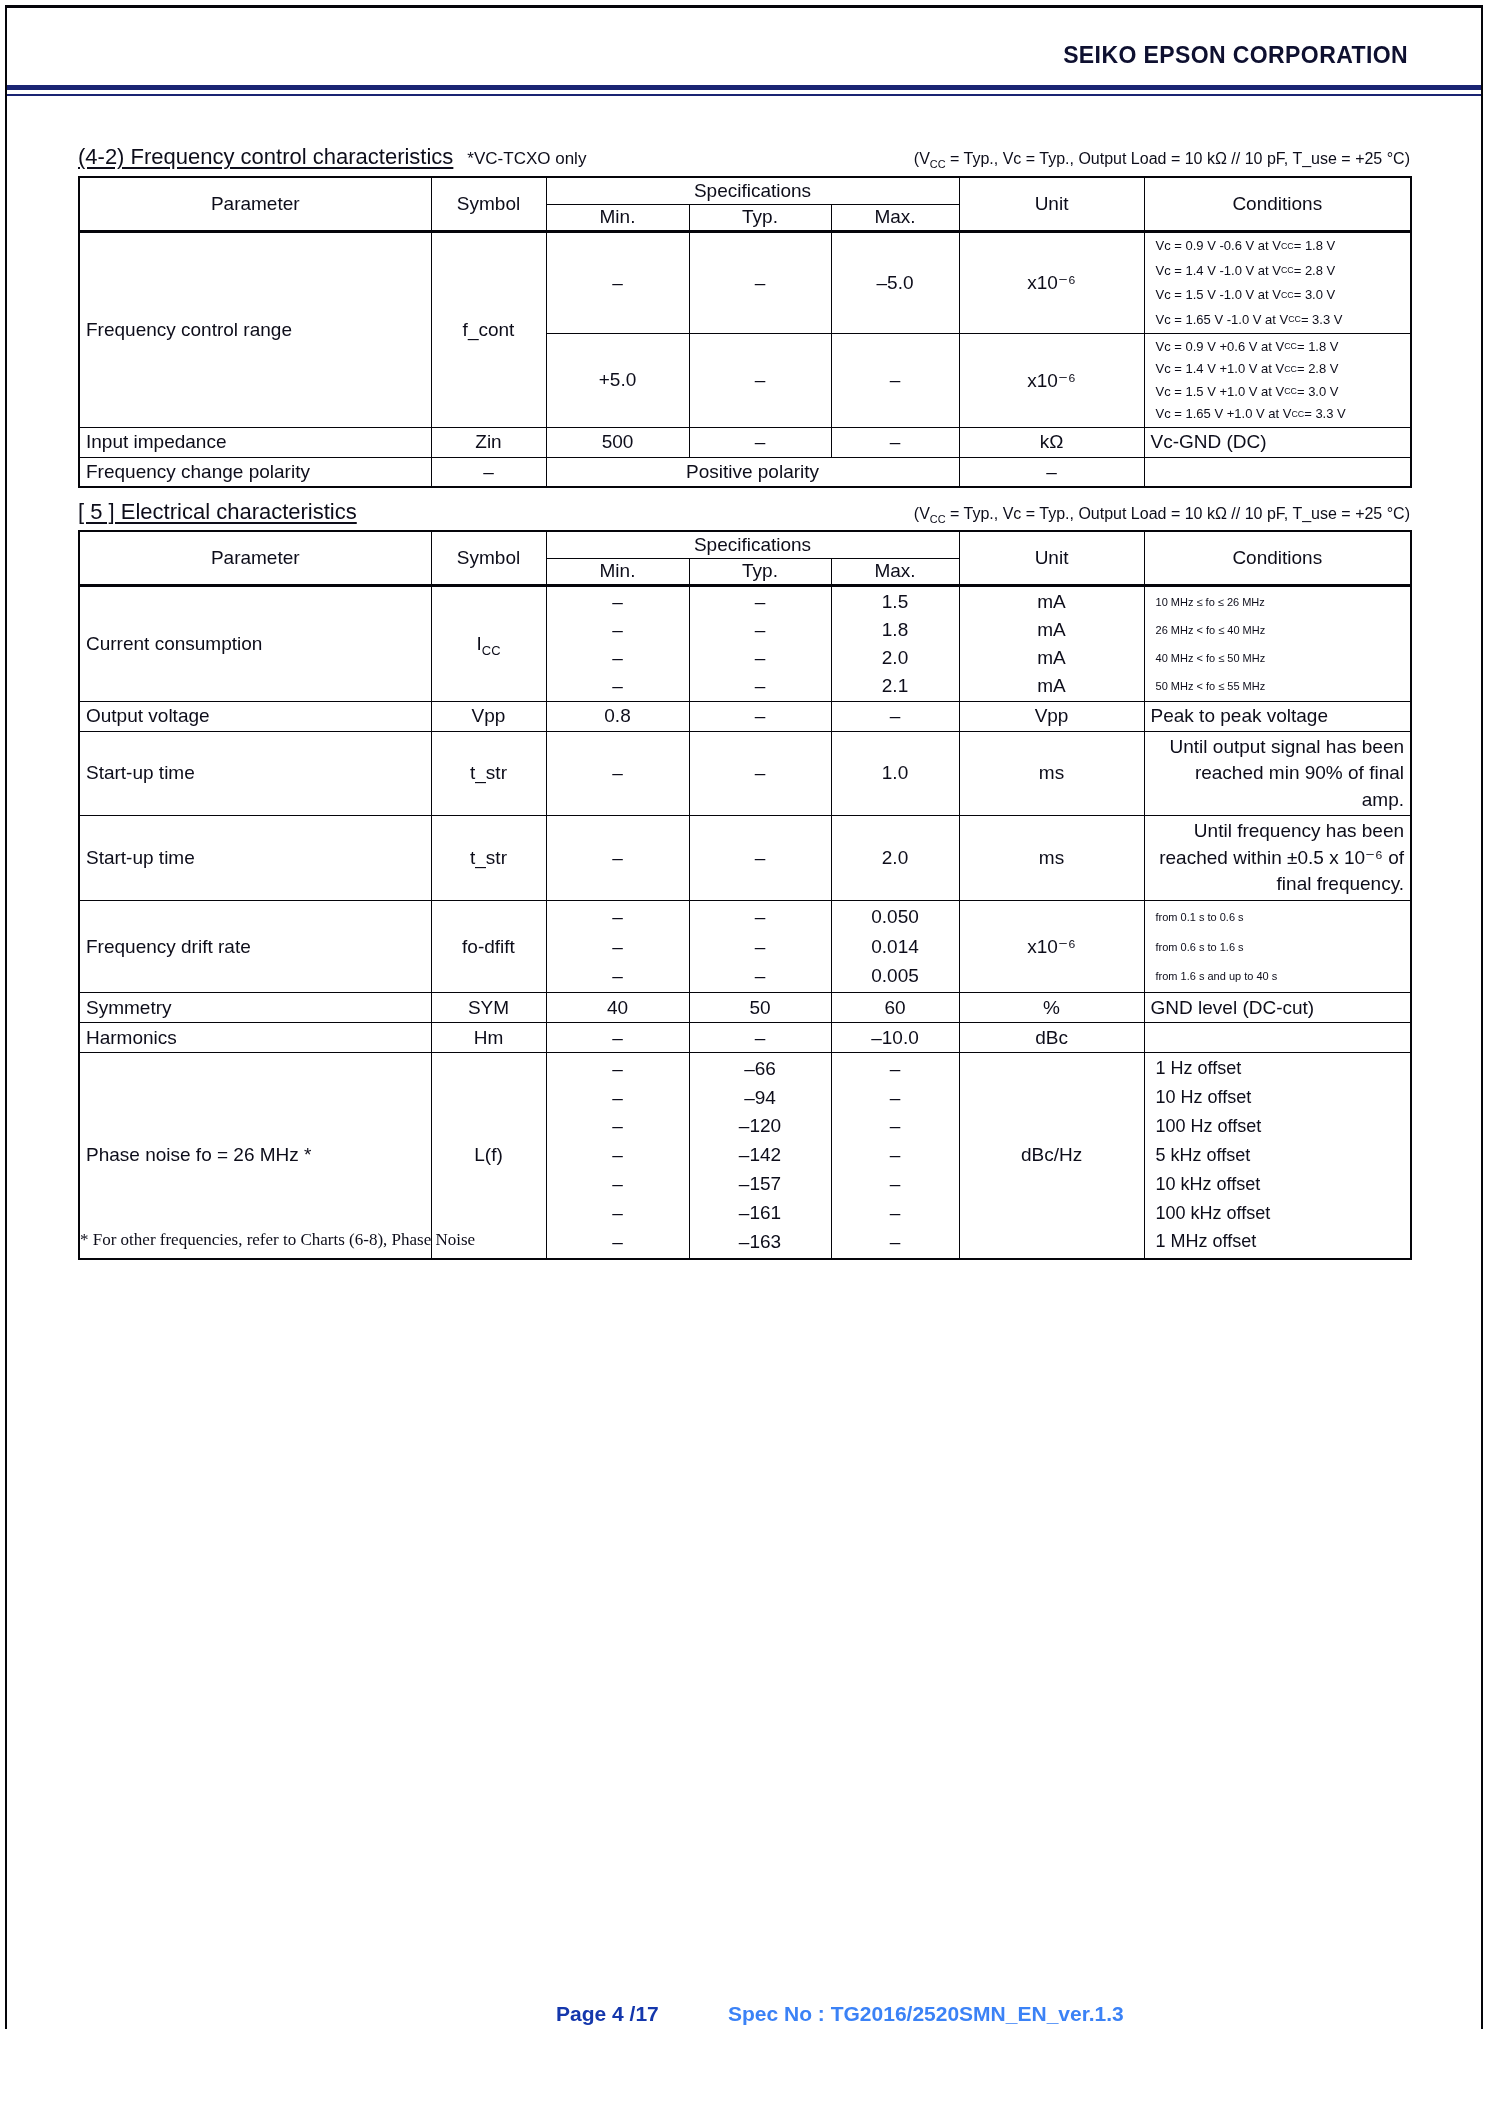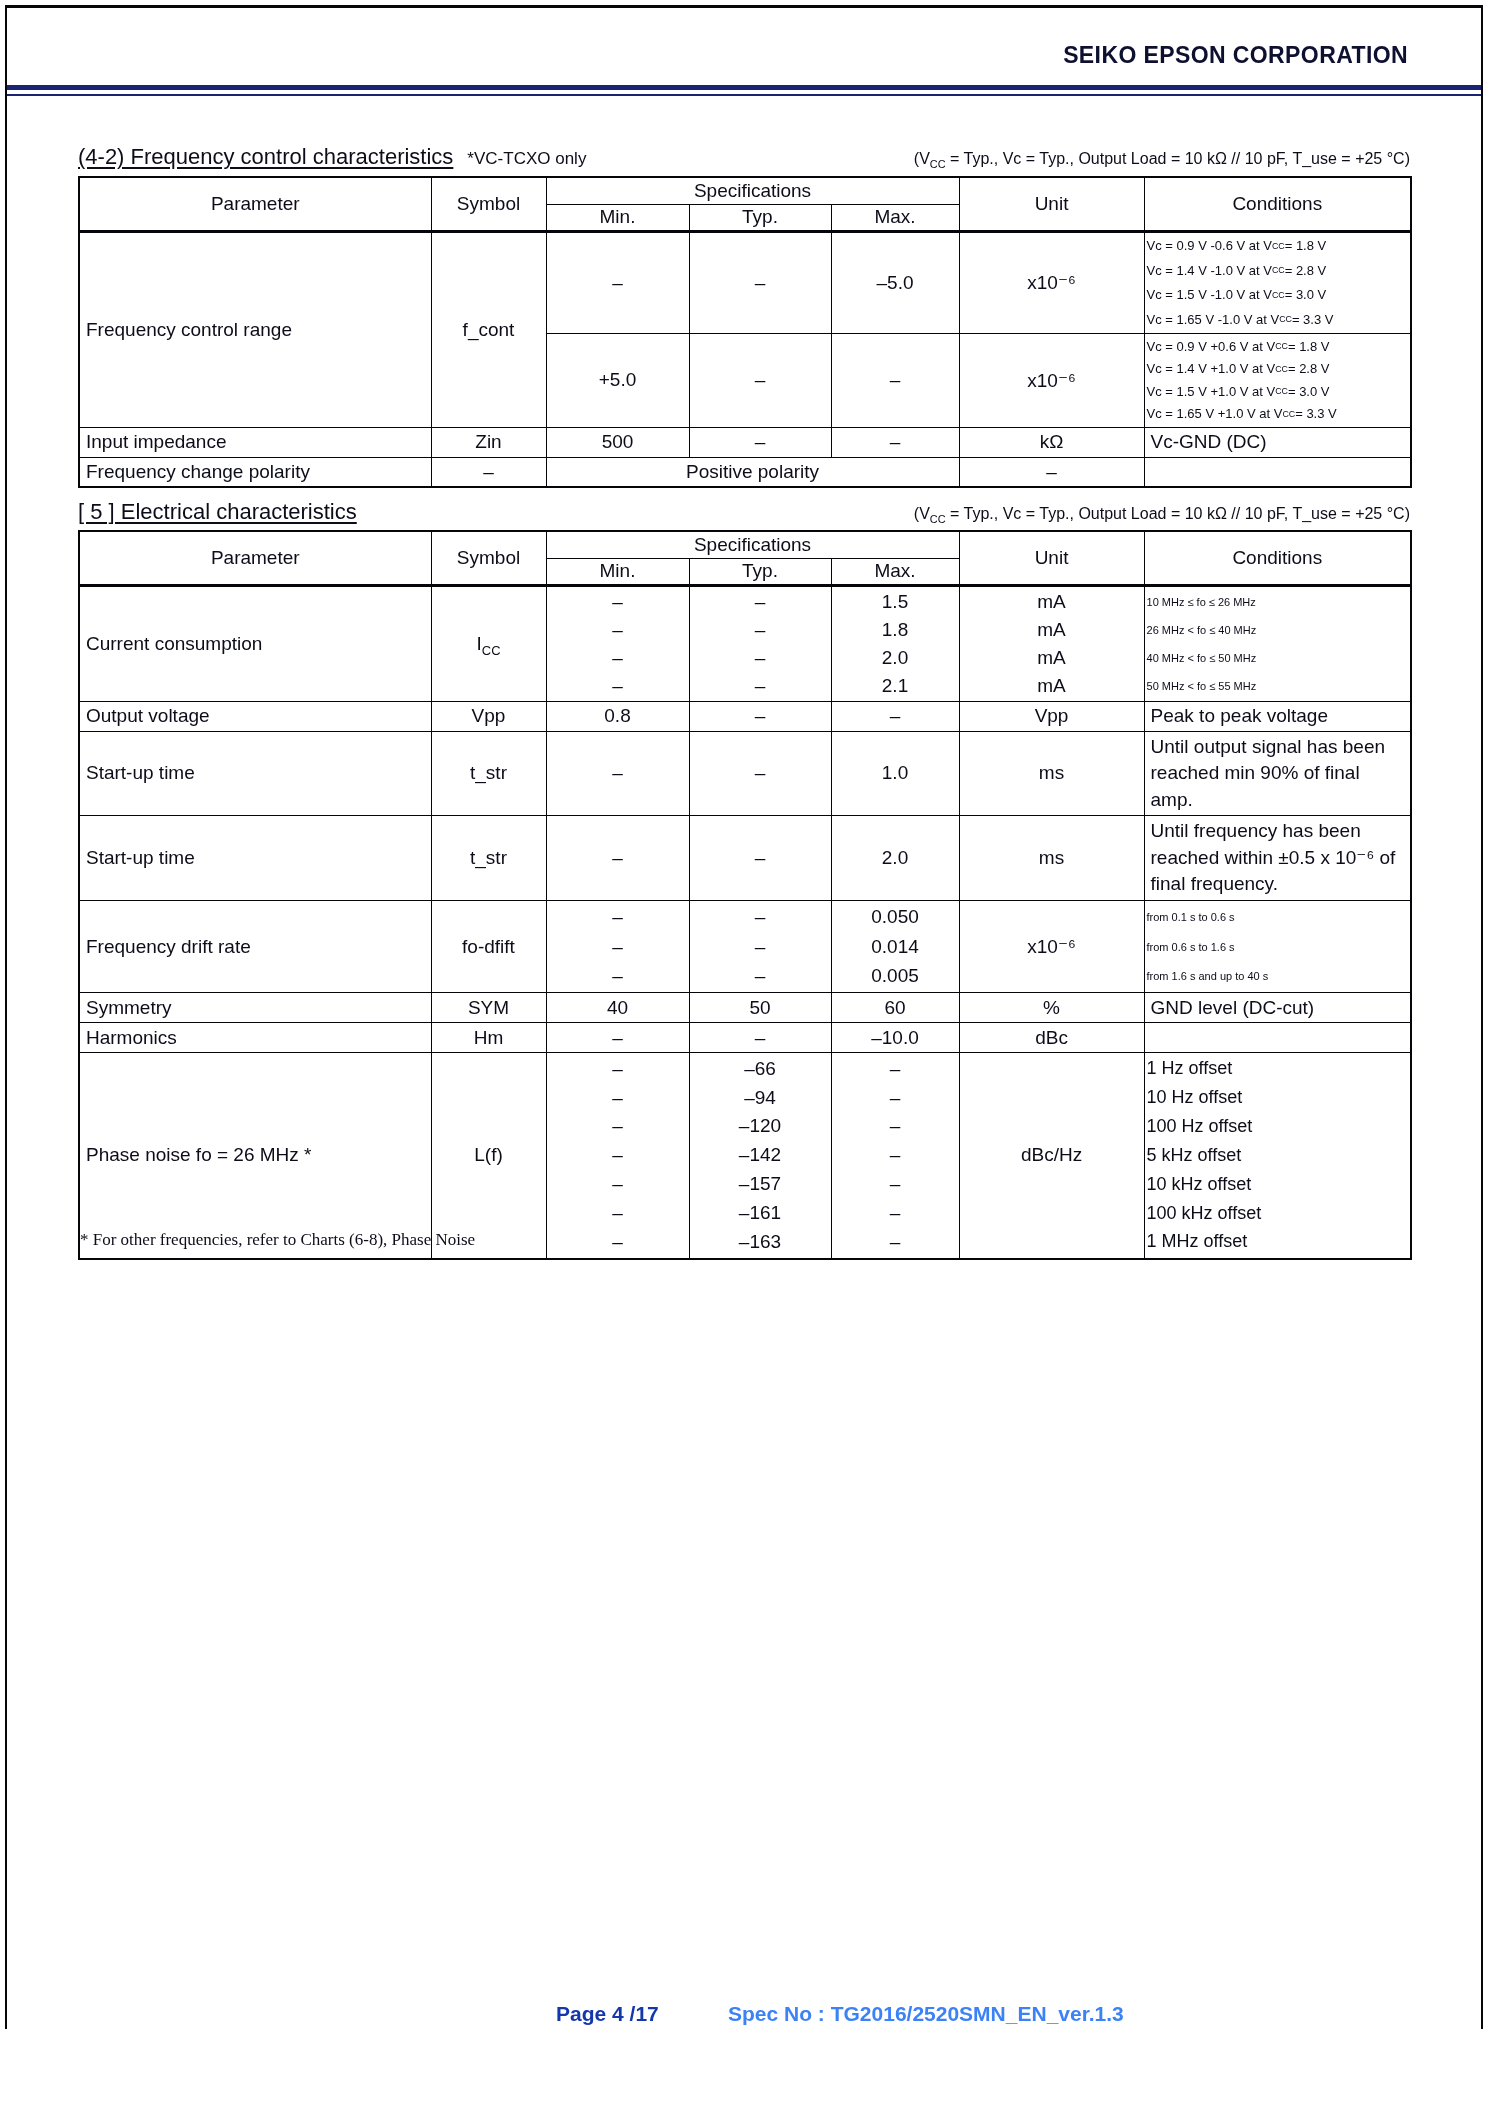--- a/index.html
+++ b/index.html
@@ -31,24 +31,24 @@
                        vertical-align:middle; overflow:hidden; }
   .spec thead tr { height:27px; }
   .spec thead th { text-align:center; padding:0 2px; }
   .spec tbody tr:first-child td { border-top:3px solid #05050a; }
 
   .c { text-align:center; }
   .left { text-align:left; }
   .mlcell { padding:0 !important; }
   .ml { display:flex; flex-direction:column; width:100%; }
   .ml .ln { flex:1; display:flex; align-items:center; justify-content:center; white-space:nowrap; }
-  .ml.left .ln { justify-content:flex-start; padding-left:2px; }
+  .ml.left .ln { justify-content:flex-start; padding-left:2px;margin-left:9px; }
   .h98 { height:98px; } .h90 { height:90px; } .h112 { height:112px; } .h88 { height:88px; } .h202 { height:202px; }
   .fs13 { font-size:13px; }
-  .fs14 { font-size:14.5px; line-height:1.4; }
+  .fs14 { font-size:14.5px; line-height:1.4;text-align:right; }
   .fs16 { font-size:11px; }
   .fs18 { font-size:18px; }
   .condpad { padding:2px 6px !important; }
 
   .footnote { position:absolute; left:80px; top:1230px; font-size:17px;font-family:Liberation Serif, serif; }
   .footer-page { position:absolute; left:556px; top:2002px; font-size:21px; font-weight:bold; color:#1437ac; }
   .footer-spec { position:absolute; left:728px; top:2002px; font-size:21px; font-weight:bold; color:#3b82f6; }
   .rule-c { position:absolute; left:7px; right:7px; top:2070px; height:2px; background:#1a2473; }
   .rule-d { position:absolute; left:7px; right:7px; top:2077px; height:13px; background:#1a2473; }
 </style>

